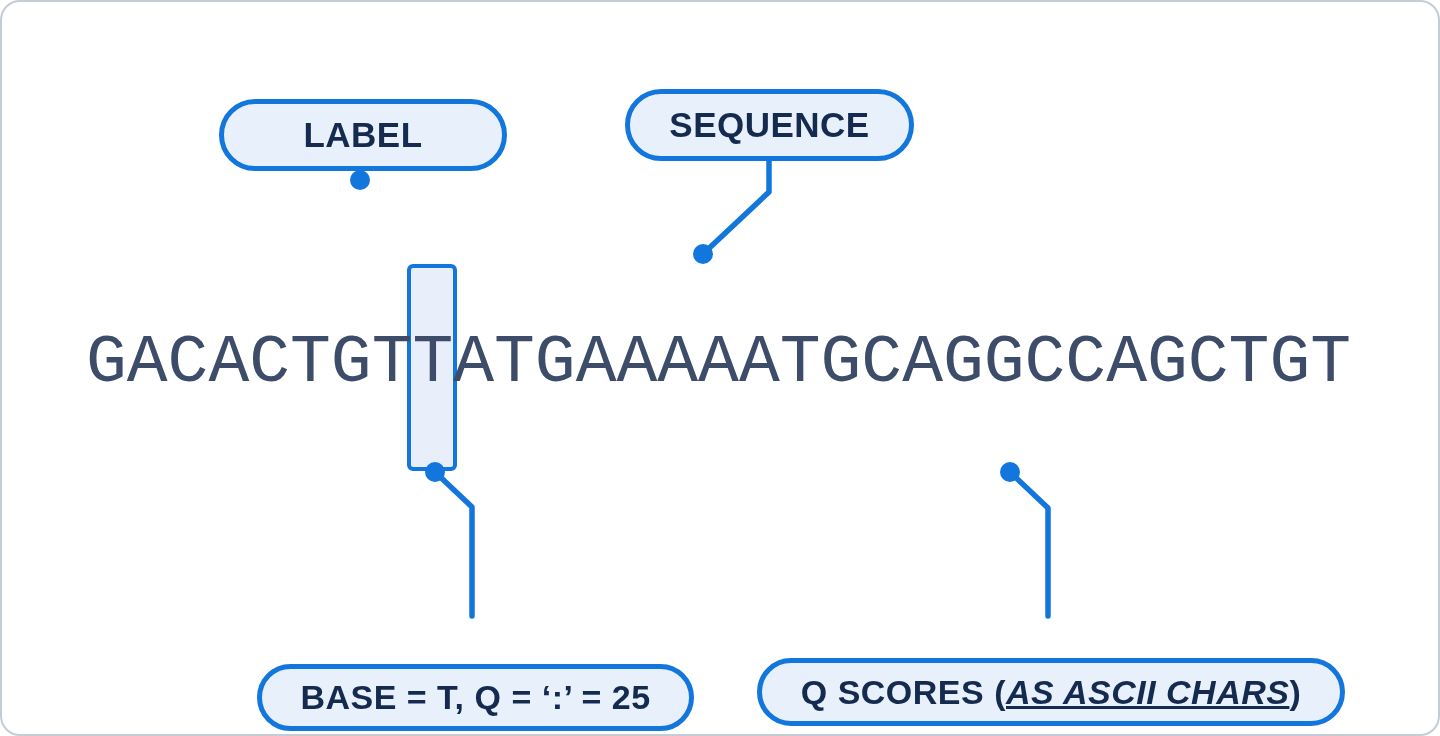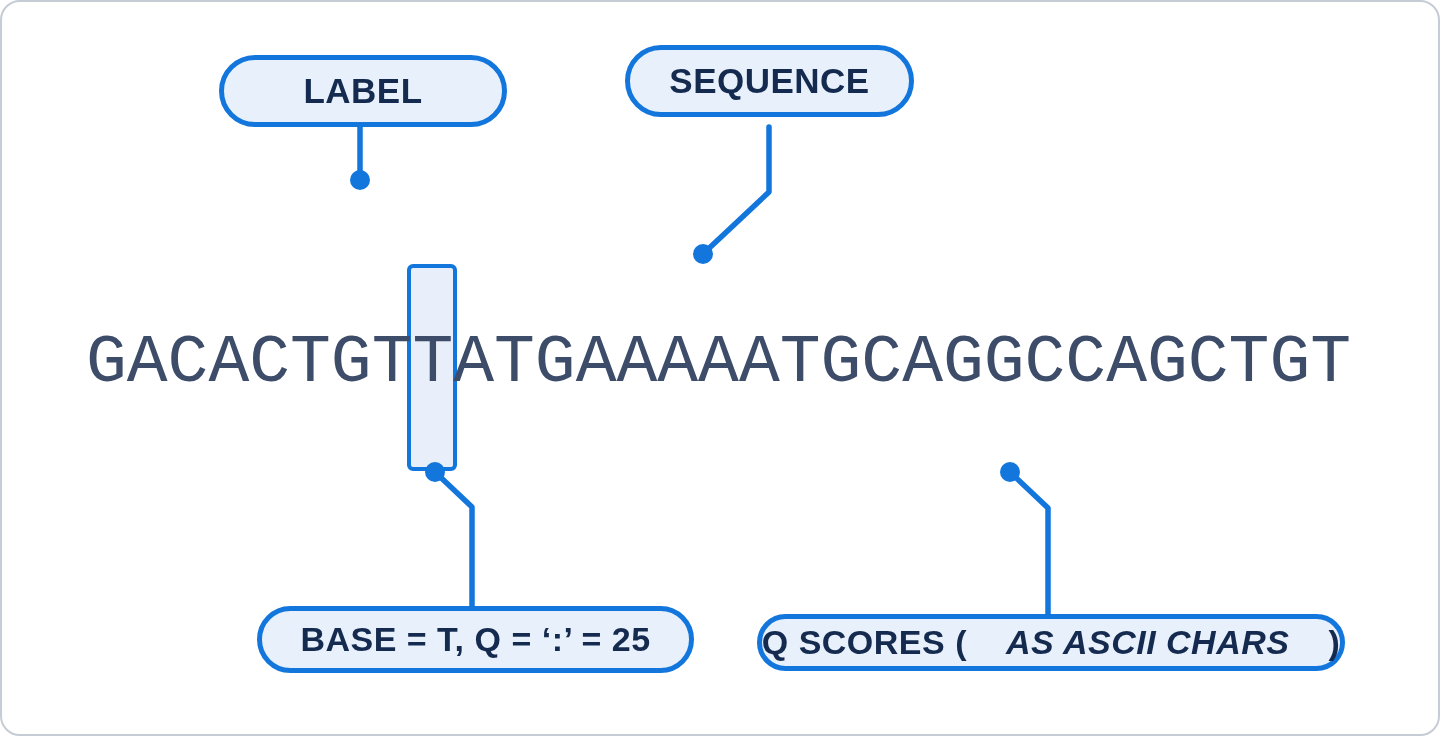--- a/index.html
+++ b/index.html
@@ -57,28 +57,29 @@
     display: flex;
     align-items: center;
     justify-content: center;
     background: var(--pill-fill);
     border: 5px solid var(--accent);
     border-radius: 999px;
     color: var(--label-text);
     font-weight: 700;
     letter-spacing: 0.5px;
     white-space: pre;
+    margin-top: 44px;
   }
   .pill-top { font-size: 35px; }
   .pill-bottom { font-size: 34px; }
   #pill-label    { left: 217px; top: 53px;  width: 288px; height: 72px; }
   #pill-sequence { left: 623px; top: 43px;  width: 289px; height: 72px; }
-  #pill-base     { left: 255px; top: 604px; width: 437px; height: 67px; }
-  #pill-qscores  { left: 755px; top: 612px; width: 588px; height: 57px; gap: 39px; }
-  .italic { font-style: italic; }
+  #pill-base     { left: 255px; top: 618px; width: 437px; height: 67px; }
+  #pill-qscores  { left: 755px; top: 612px; width: 588px; height: 68px; }
+  .italic { font-style: italic; text-decoration: underline; }
 </style>
 </head>
 <body>
 
 <div class="canvas">
 
   <svg class="connectors" viewBox="0 0 1440 736" xmlns="http://www.w3.org/2000/svg">
     <path d="M358,125 L358,170"></path>
     <circle cx="358" cy="178" r="10"></circle>
     <path d="M767,125 L767,190 L702,251"></path>

